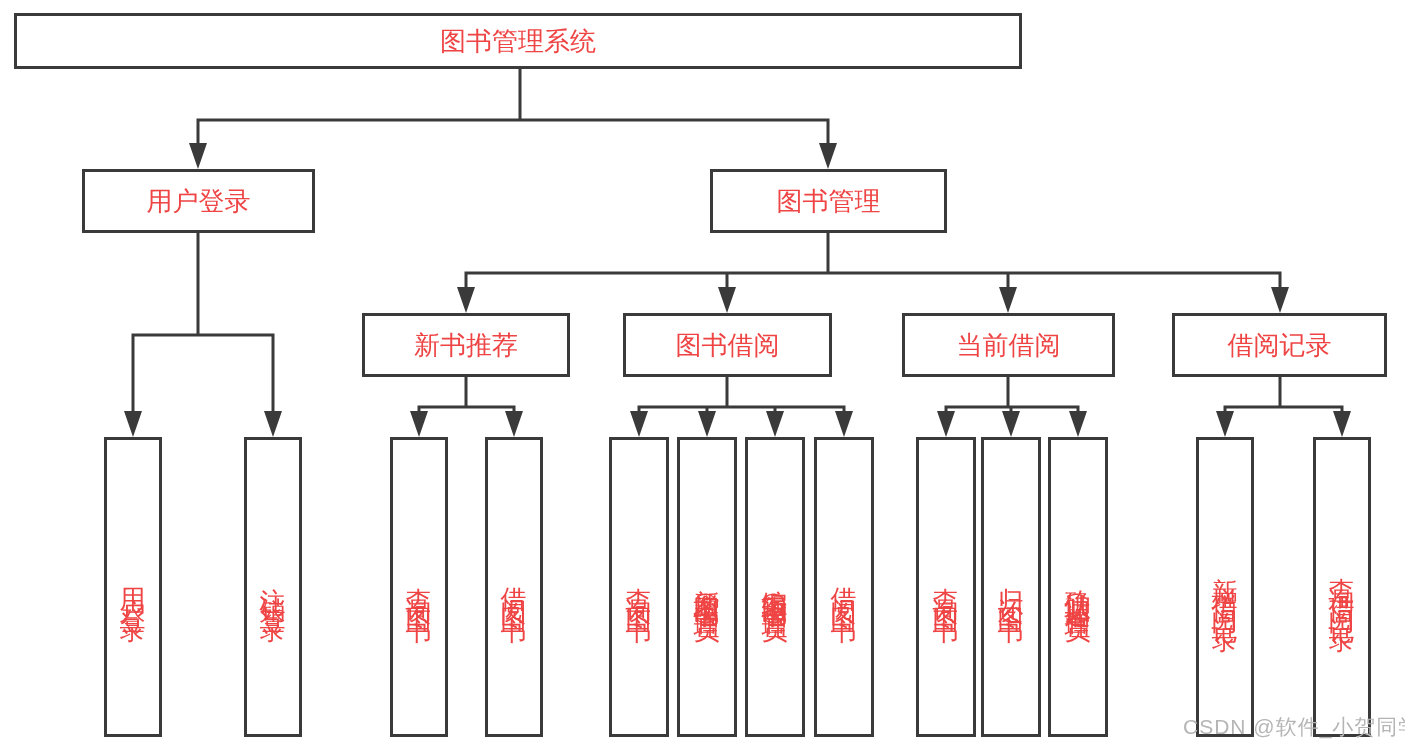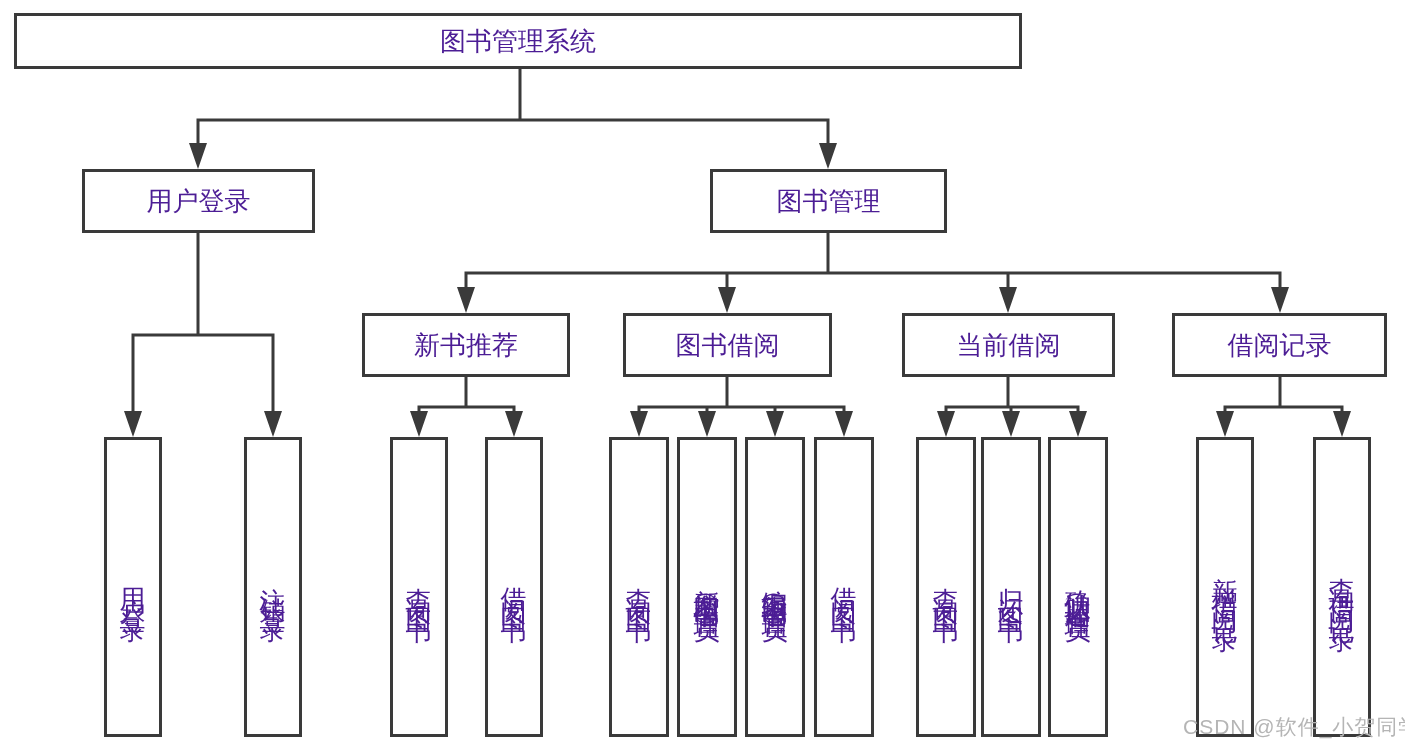--- a/index.html
+++ b/index.html
@@ -6,21 +6,21 @@
   .canvas{
     position:relative;width:1405px;height:747px;background:#ffffff;
     font-family:"Liberation Sans","DejaVu Sans",sans-serif;overflow:hidden;
   }
   .connectors{position:absolute;left:0;top:0;width:1405px;height:747px;}
   .box{
     position:absolute;background:#ffffff;border:3px solid #3a3a3a;
     box-sizing:border-box;display:flex;align-items:center;justify-content:center;
     color:#333333;
   }
-  .box .lbl{font-size:26px;white-space:nowrap;color:#4c1d95;}
+  .box .lbl{font-size:26px;white-space:nowrap;color:#ef4444;}
   .box.v .lbl{
     writing-mode:vertical-rl;text-orientation:mixed;
     letter-spacing:10px;line-height:1;white-space:normal;
   }
   .box.v.long .lbl{letter-spacing:4px;}
   .watermark{
     position:absolute;left:1183px;top:713px;
     font-size:21px;color:#b5b5b5;white-space:nowrap;z-index:5;
     letter-spacing:1px;
   }

